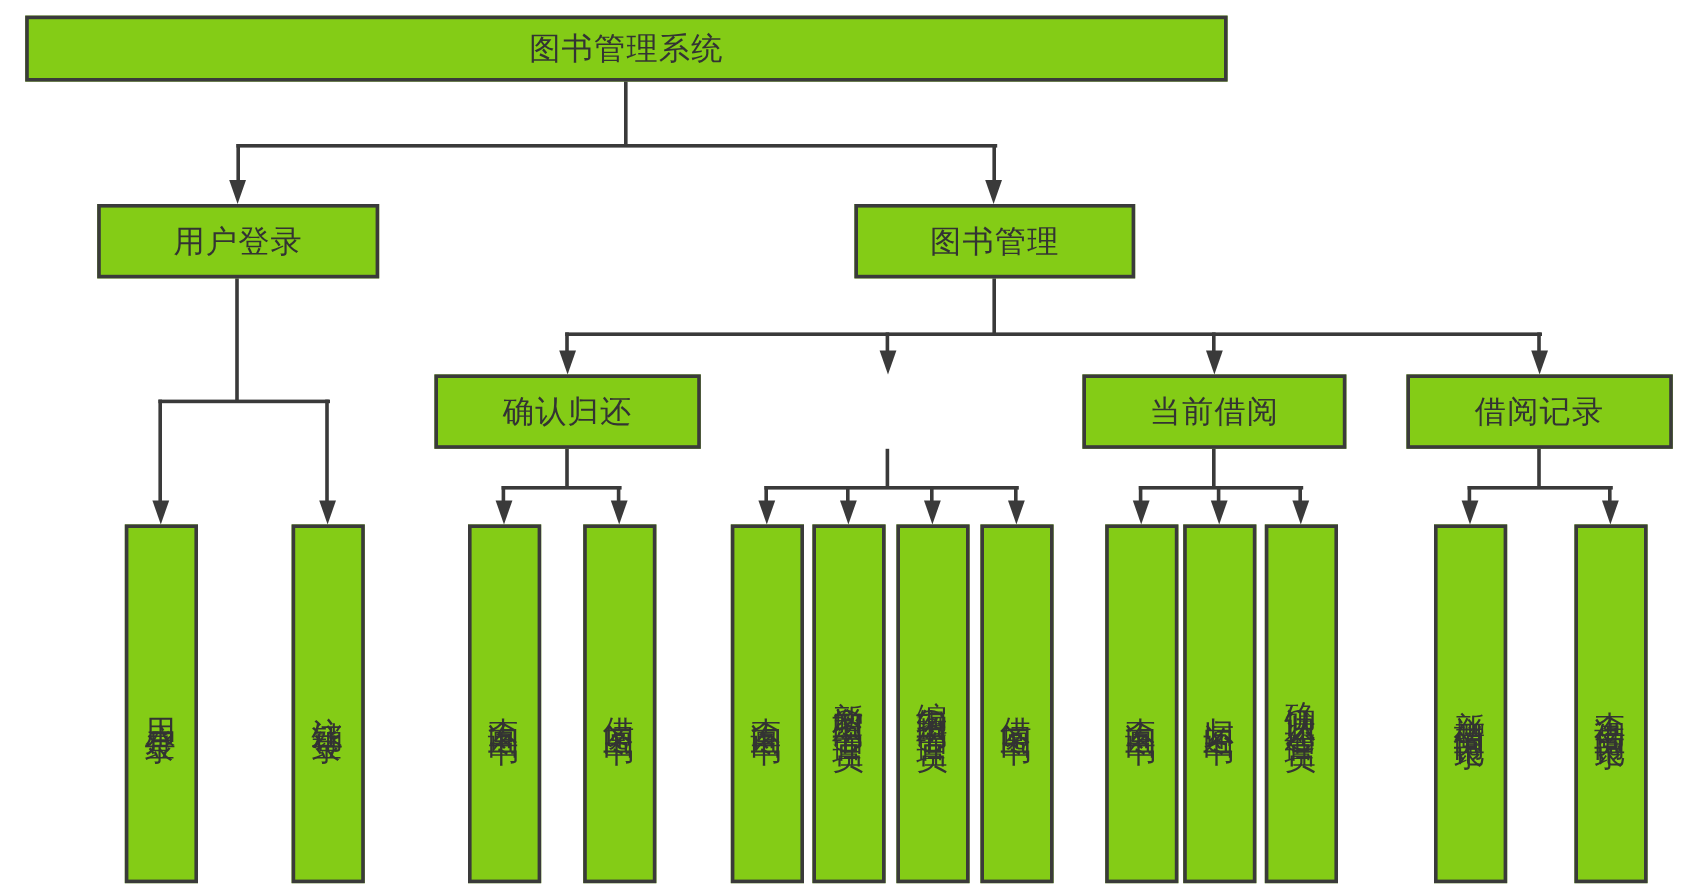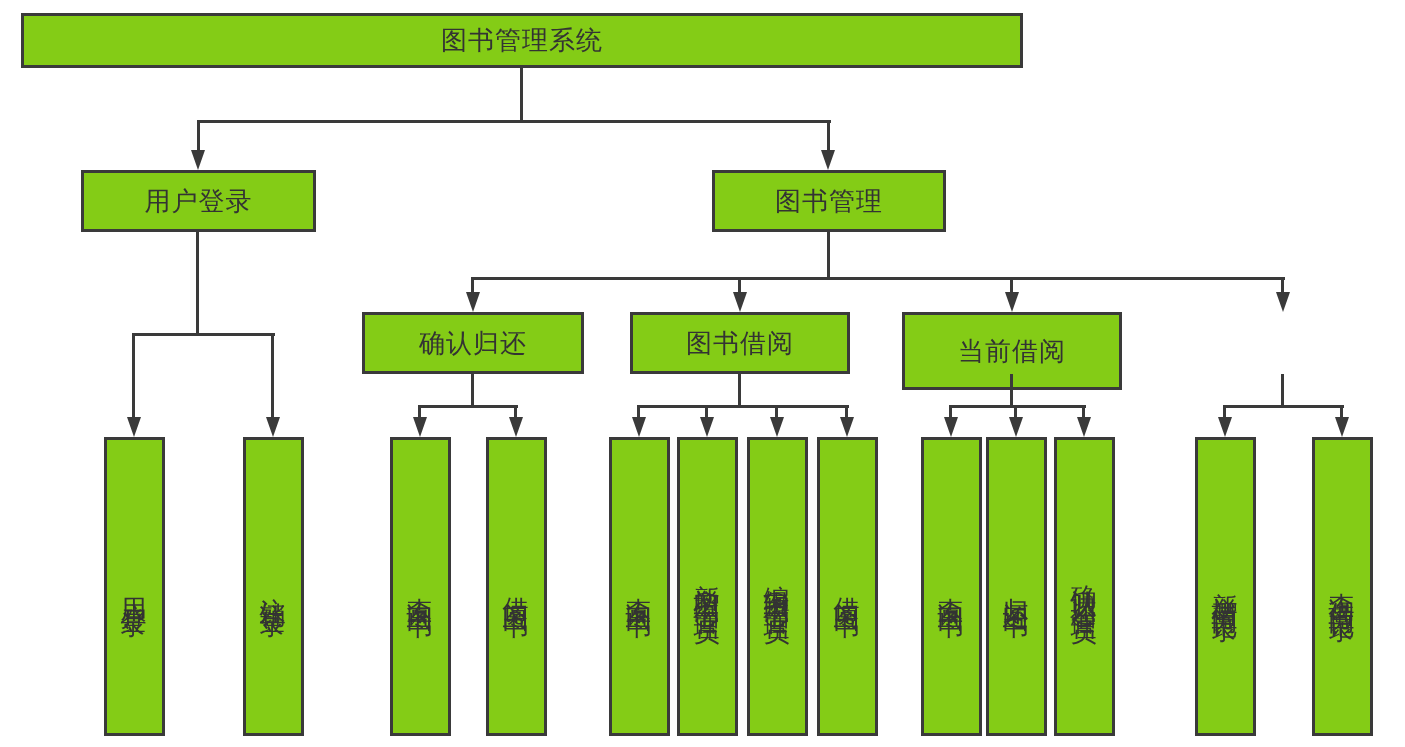--- a/index.html
+++ b/index.html
@@ -44,22 +44,22 @@
 <body>
 
 <div id="canvas">
 
   <div class="bx" style="left:21px;top:13px;width:1002px;height:55px">图书管理系统</div>
 
   <div class="bx" style="left:81px;top:170px;width:235px;height:62px">用户登录</div>
   <div class="bx" style="left:712px;top:170px;width:234px;height:62px">图书管理</div>
 
   <div class="bx" style="left:362px;top:312px;width:222px;height:62px">确认归还</div>
-  <div class="bx" style="left:630px;top:312px;width:220px;height:62px">图书借阅</div>
-  <div class="bx" style="left:902px;top:312px;width:220px;height:78px">当前借阅</div>
+  <div class="bx" style="left:902px;top:312px;width:220px;height:62px">当前借阅</div>
+  <div class="bx" style="left:1172px;top:312px;width:222px;height:62px">借阅记录</div>
 
   <div class="bx vbx" style="left:104px;top:437px;width:61px;height:299px">用户登录</div>
   <div class="bx vbx" style="left:243px;top:437px;width:61px;height:299px">注销登录</div>
 
   <div class="bx vbx" style="left:390px;top:437px;width:61px;height:299px">查询图书</div>
   <div class="bx vbx" style="left:486px;top:437px;width:61px;height:299px">借阅图书</div>
 
   <div class="bx vbx" style="left:609px;top:437px;width:61px;height:299px">查询图书</div>
   <div class="bx vbx" style="left:677px;top:437px;width:61px;height:299px">新增图书（管理员）</div>
   <div class="bx vbx" style="left:747px;top:437px;width:61px;height:299px">编辑图书（管理员）</div>

